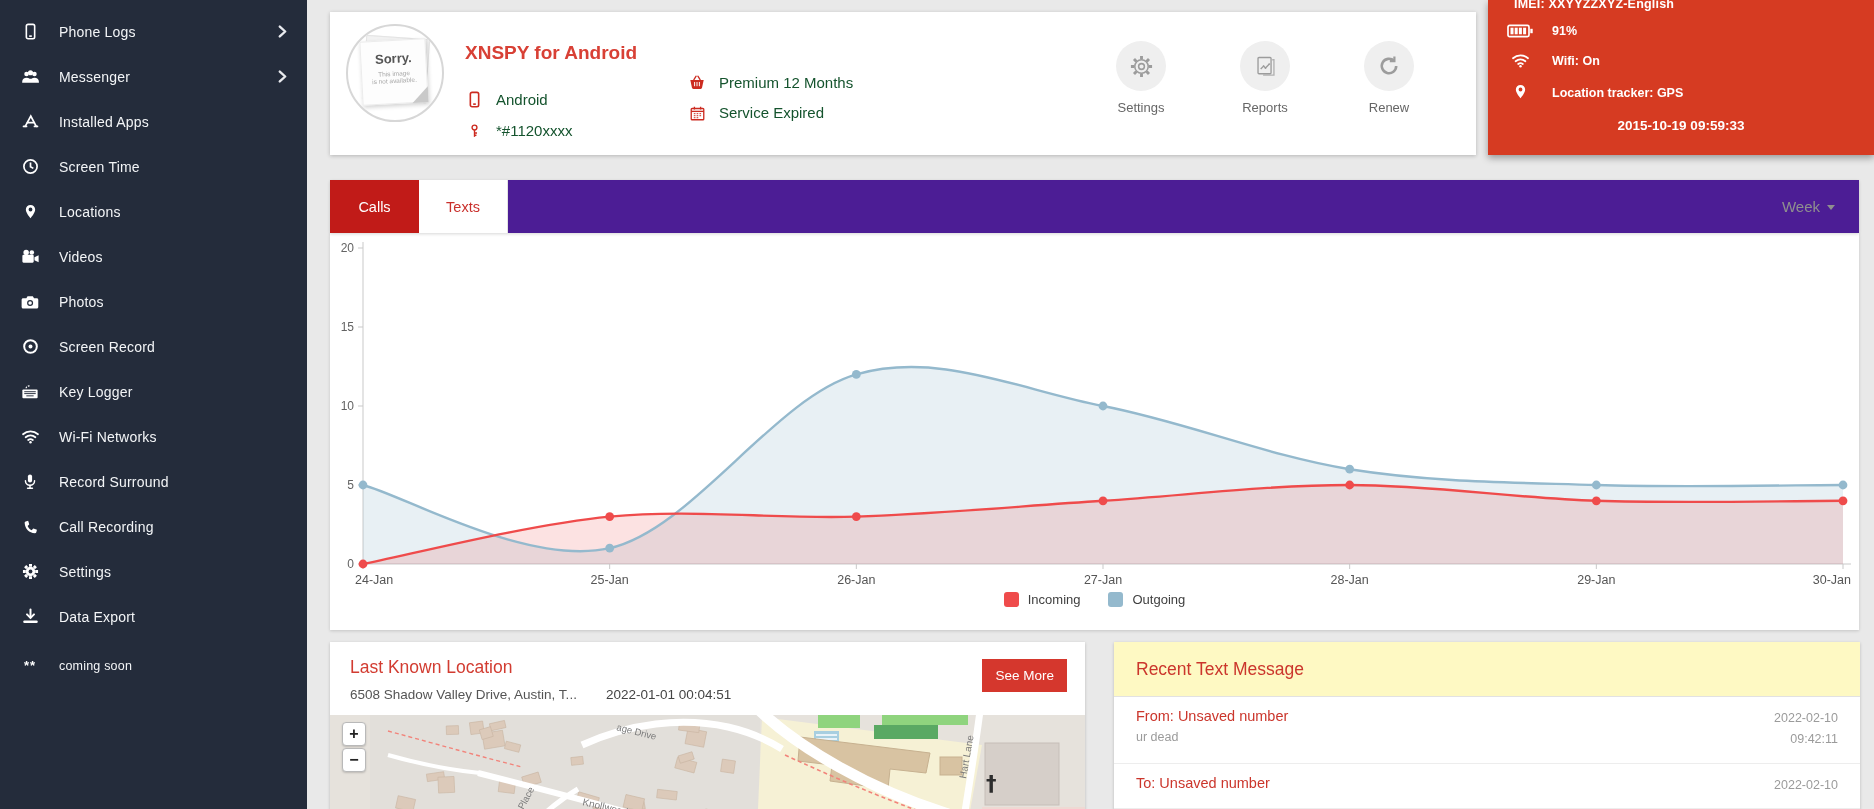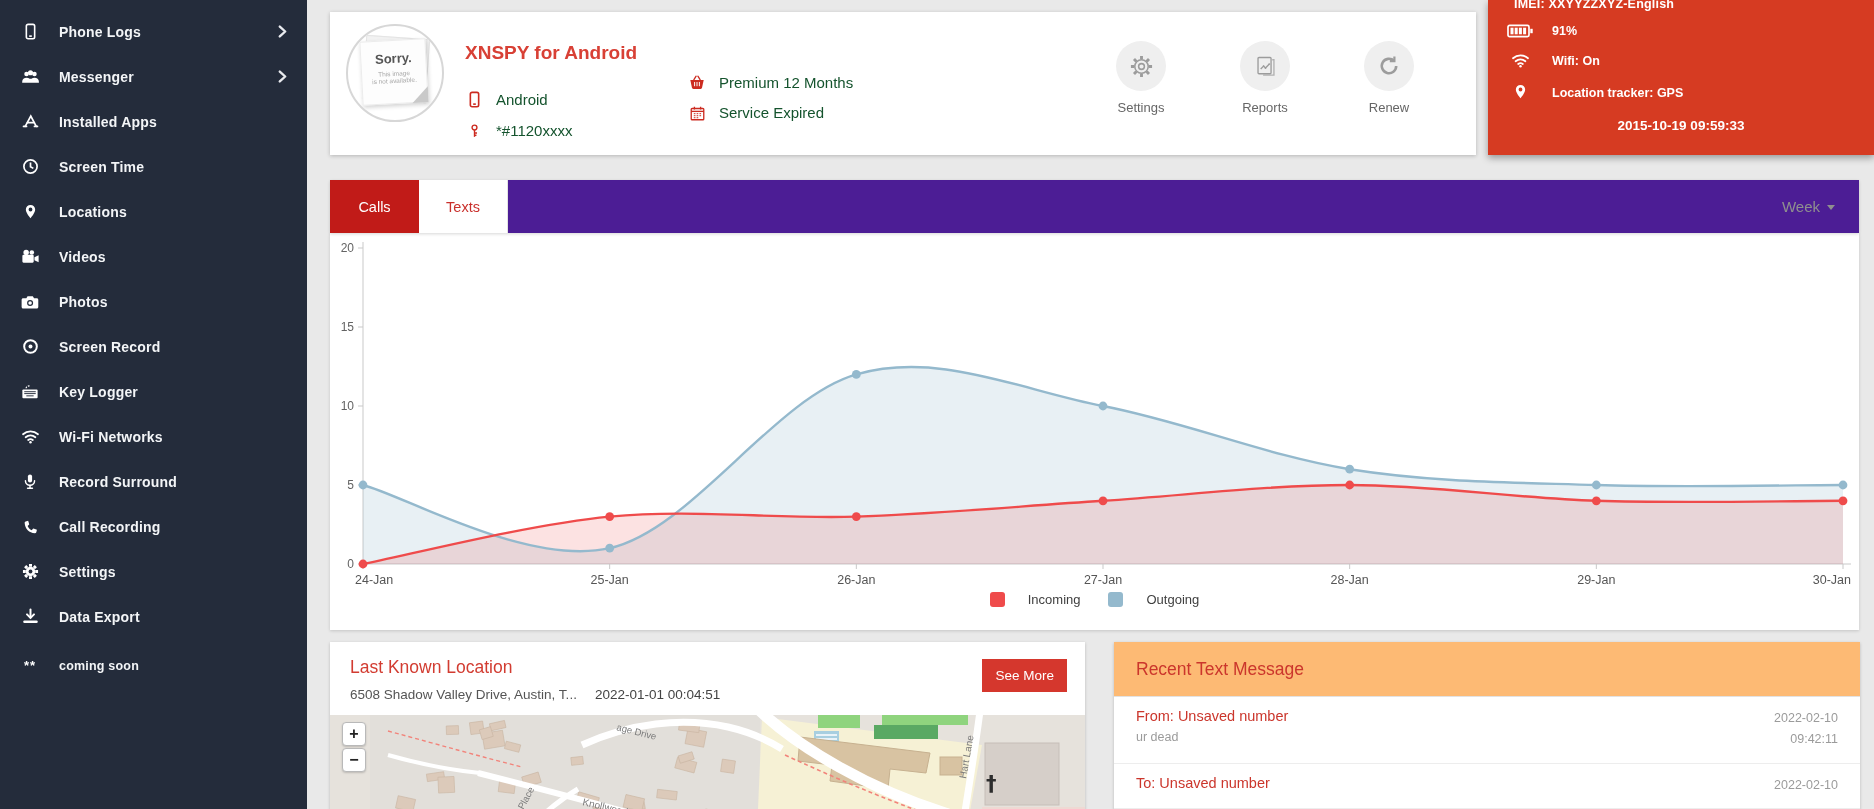--- a/index.html
+++ b/index.html
@@ -3,21 +3,21 @@
 <meta charset="utf-8">
 <style>
   * { margin:0; padding:0; box-sizing:border-box; }
   html,body { width:1874px; height:809px; overflow:hidden; }
   body { background:#e9e9e9; font-family:"Liberation Sans",sans-serif; position:relative; }
 
   
   .sidebar { position:absolute; left:0; top:0; width:307px; height:809px; background:#242c3b; padding-top:9px; z-index:5; }
   .side-item { display:flex; align-items:center; height:45px; padding:0 20px 0 16px; color:#f3f5f7; cursor:pointer; }
   .side-item .ic { width:28px; display:flex; justify-content:center; align-items:center; margin-right:15px; color:#fff; flex:0 0 28px; }
-  .side-item .lbl { font-size:14px; font-weight:700; letter-spacing:.2px; }
+  .side-item .lbl { font-size:14px; font-weight:400; letter-spacing:.2px; }
   .side-item .chev { margin-left:auto; color:#e8eaee; display:flex; }
   .side-item.muted { margin-top:4px; }
   .side-item.muted .lbl { font-size:12.5px; }
   .side-item.muted .ic { font-size:13px; }
 
   
   .header-card { position:absolute; left:330px; top:12px; width:1146px; height:143px; background:#fff; box-shadow:0 1px 4px rgba(0,0,0,.22); z-index:2; }
   .avatar { position:absolute; left:16px; top:12px; width:98px; height:98px; border-radius:50%; border:2px solid #d7d7d7; background:#fff; overflow:hidden; }
   .note { position:absolute; left:13px; top:14px; width:66px; height:64px; background:#fdfdfd; border:1px solid #ececec; box-shadow:1px 2px 4px rgba(0,0,0,.18); transform:rotate(-3deg); text-align:center; padding-top:10px; }
   .note-back { position:absolute; left:16px; top:11px; width:64px; height:64px; background:#f2f2f2; transform:rotate(4deg); border:1px solid #e5e5e5; }
@@ -45,36 +45,36 @@
   .tabbar { position:absolute; left:330px; top:180px; width:1529px; height:53px; background:#4c1d95; box-shadow:0 1px 3px rgba(0,0,0,.16); display:flex; z-index:2; }
   .tab { width:89px; display:flex; align-items:center; justify-content:center; font-size:14.5px; cursor:pointer; }
   .tab.active { background:#c11b18; color:#fff; }
   .tab.inactive { background:#fff; color:#c9302c; border-right:1px solid #e3e3e3; }
   .week { margin-left:auto; margin-right:24px; align-self:center; color:#8f8f8f; font-size:15px; display:flex; align-items:center; gap:7px; cursor:pointer; }
   .caret { width:0; height:0; border-left:4.5px solid transparent; border-right:4.5px solid transparent; border-top:5px solid #8f8f8f; margin-top:2px; }
 
   
   .chart-card { position:absolute; left:330px; top:233px; width:1529px; height:397px; background:#fff; box-shadow:0 1px 3px rgba(0,0,0,.16); z-index:1; }
   .legend { display:flex; justify-content:center; align-items:center; gap:28px; margin-top:3px; }
-  .legend .litem { display:flex; align-items:center; gap:23px; font-size:13px; color:#3f3f3f; }
+  .legend .litem { display:flex; align-items:center; gap:9px; font-size:13px; color:#3f3f3f; }
   .legend .sw { width:15px; height:15px; border-radius:3px; }
 
   
   .loc-card { position:absolute; left:330px; top:642px; width:755px; height:300px; background:#fff; box-shadow:0 1px 3px rgba(0,0,0,.2); z-index:1; }
   .loc-head { position:relative; padding:15px 20px 13px; }
   .loc-title { color:#d23c31; font-size:17.5px; }
-  .loc-sub { margin-top:9px; font-size:13.5px; color:#555; display:flex; gap:18px; }
+  .loc-sub { margin-top:9px; font-size:13.5px; color:#555; display:flex; gap:29px; }
   .loc-sub .ts { color:#444; }
   .see-more { position:absolute; right:18px; top:17px; background:#d5372d; color:#fff; font-size:13.5px; padding:9px 13px; border:none; cursor:pointer; font-family:inherit; }
   .map { position:relative; height:172px; overflow:hidden; background:#e8e4df; }
   .map-zoom { position:absolute; left:12px; top:7px; z-index:4; display:flex; flex-direction:column; gap:2px; }
   .map-zoom button { width:24px; height:24px; background:#fff; border:1px solid #b9b9b9; border-radius:4px; font-size:16px; font-weight:700; color:#222; line-height:1; cursor:pointer; box-shadow:0 1px 2px rgba(0,0,0,.18); font-family:inherit; }
 
   .msg-card { position:absolute; left:1114px; top:642px; width:746px; height:300px; background:#fff; box-shadow:0 1px 3px rgba(0,0,0,.2); z-index:1; }
-  .msg-head { padding:17px 22px 16px; border-bottom:1px solid #e2e2e2; background:#fdba74; }
+  .msg-head { padding:17px 22px 16px; border-bottom:1px solid #e2e2e2; background:#fef9c3; }
   .msg-title { color:#cb362c; font-size:17.5px; }
   .msg-row { padding:11px 22px 12px; border-bottom:1px solid #ededed; display:flex; justify-content:space-between; align-items:flex-start; cursor:pointer; }
   .msg-row .m-label { color:#cb362c; font-size:14.5px; }
   .msg-row .m-body { color:#9b9b9b; font-size:12.5px; margin-top:6px; }
   .msg-row .m-when { text-align:right; color:#9b9b9b; font-size:12.5px; line-height:1.7; white-space:nowrap; }
 </style>
 </head>
 <body>
 
 <aside class="sidebar" id="sidebar">

